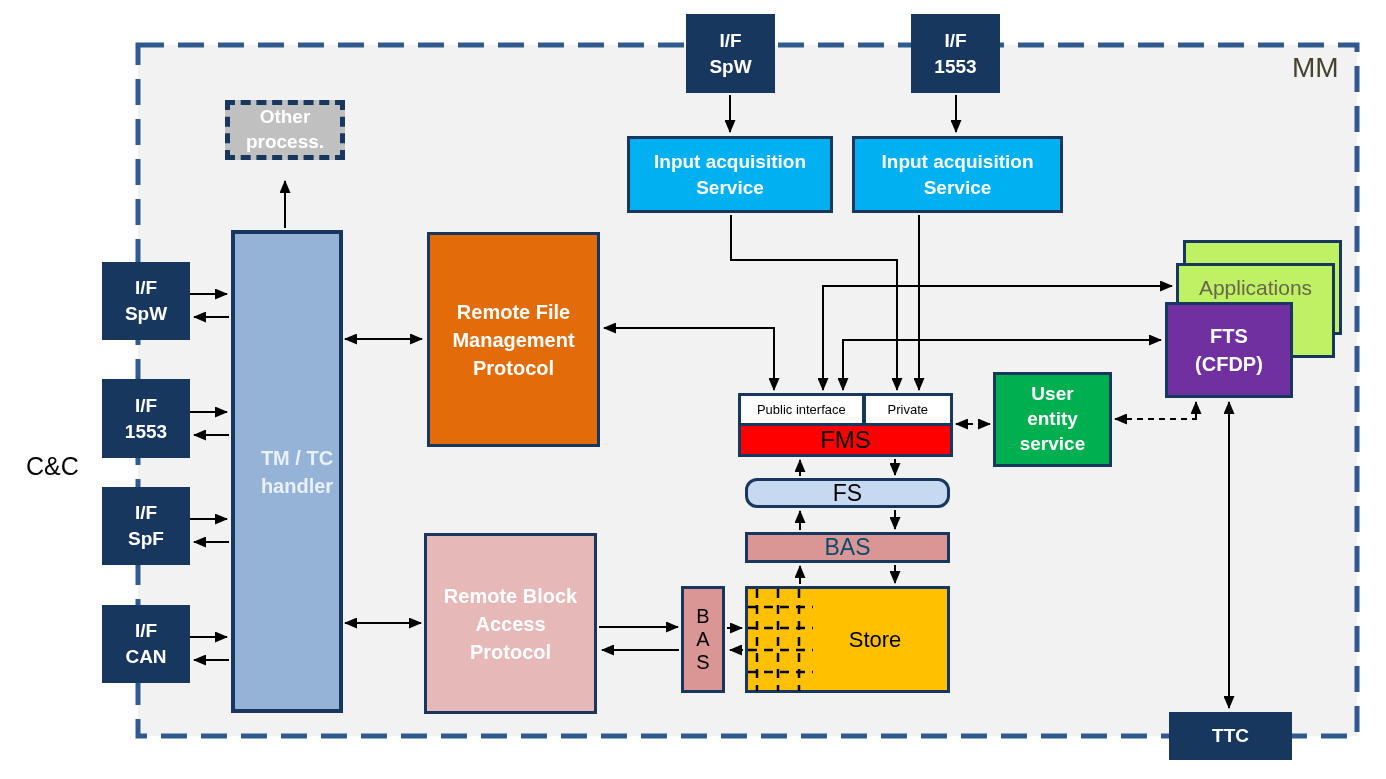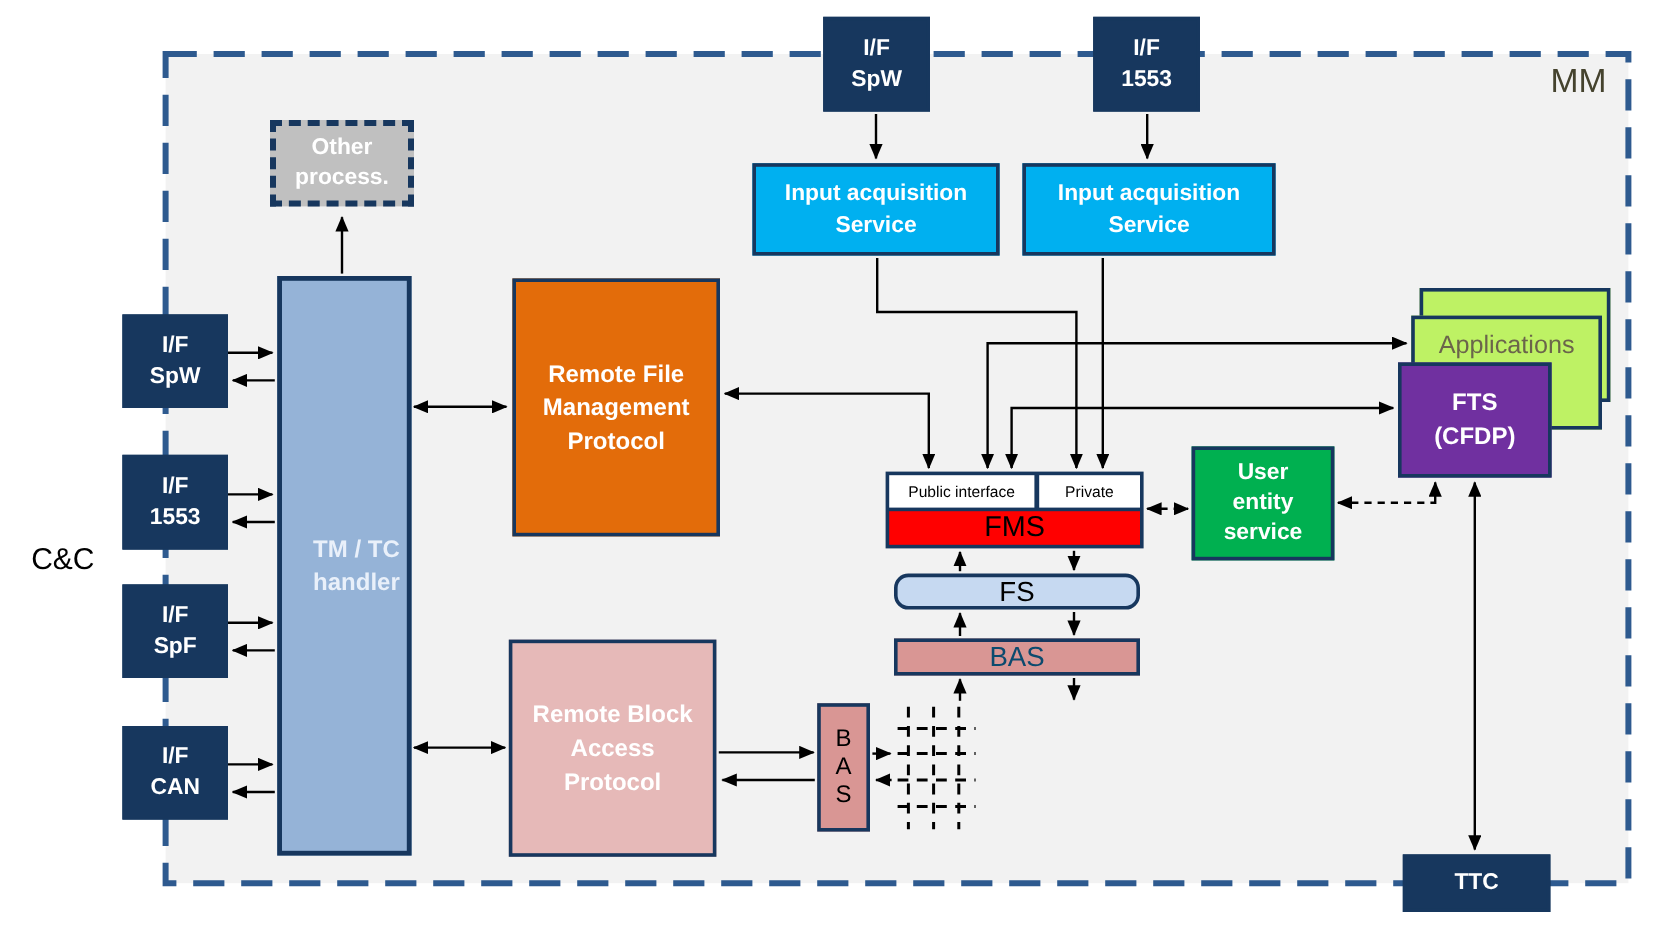--- a/index.html
+++ b/index.html
@@ -63,21 +63,21 @@
 SpW</div>
   <div class="box navybox" style="left:102px;top:379px;width:88px;height:79px;">I/F
 1553</div>
   <div class="box navybox" style="left:102px;top:487px;width:88px;height:78px;">I/F
 SpF</div>
   <div class="box navybox" style="left:102px;top:605px;width:88px;height:78px;">I/F
 CAN</div>
 
   <div class="box tmtc" style="left:231px;top:230px;width:112px;height:483px;padding-left:20px;">TM / TC
 handler</div>
-  <div class="box otherproc" style="left:225px;top:100px;width:120px;height:72px;">Other
+  <div class="box otherproc" style="left:225px;top:100px;width:120px;height:60px;">Other
 process.</div>
 
   <div class="box navybox" style="left:686px;top:14px;width:89px;height:79px;">I/F
 SpW</div>
   <div class="box navybox" style="left:911px;top:14px;width:89px;height:79px;">I/F
 1553</div>
 
   <div class="box ias" style="left:627px;top:136px;width:206px;height:77px;">Input acquisition
 Service</div>
   <div class="box ias" style="left:852px;top:136px;width:211px;height:77px;">Input acquisition
@@ -96,20 +96,21 @@
       <div class="whitecell privcell">Private</div>
     </div>
     <div class="fmsband">FMS</div>
   </div>
 
   <div class="box fsbox" style="left:745px;top:478px;width:205px;height:30px;">FS</div>
   <div class="box basbox" style="left:745px;top:532px;width:205px;height:31px;">BAS</div>
   <div class="box basv" style="left:681px;top:586px;width:44px;height:107px;">B
 A
 S</div>
+  <div class="box store" style="left:745px;top:586px;width:205px;height:107px;padding-left:55px;">Store</div>
 
   <div class="box ues" style="left:993px;top:372px;width:119px;height:95px;">User
 entity
 service</div>
 
   <div class="box apps" style="left:1183px;top:240px;width:159px;height:95px;"></div>
   <div class="box apps" style="left:1176px;top:263px;width:159px;height:95px;">
     <div class="appslabel">Applications</div>
   </div>
   <div class="box fts" style="left:1165px;top:302px;width:128px;height:96px;">FTS

